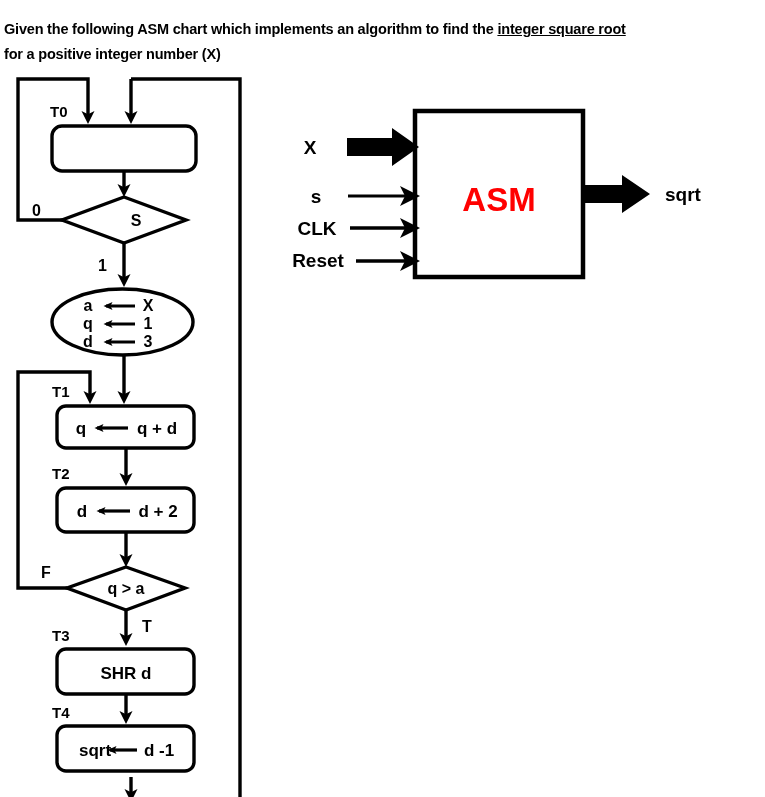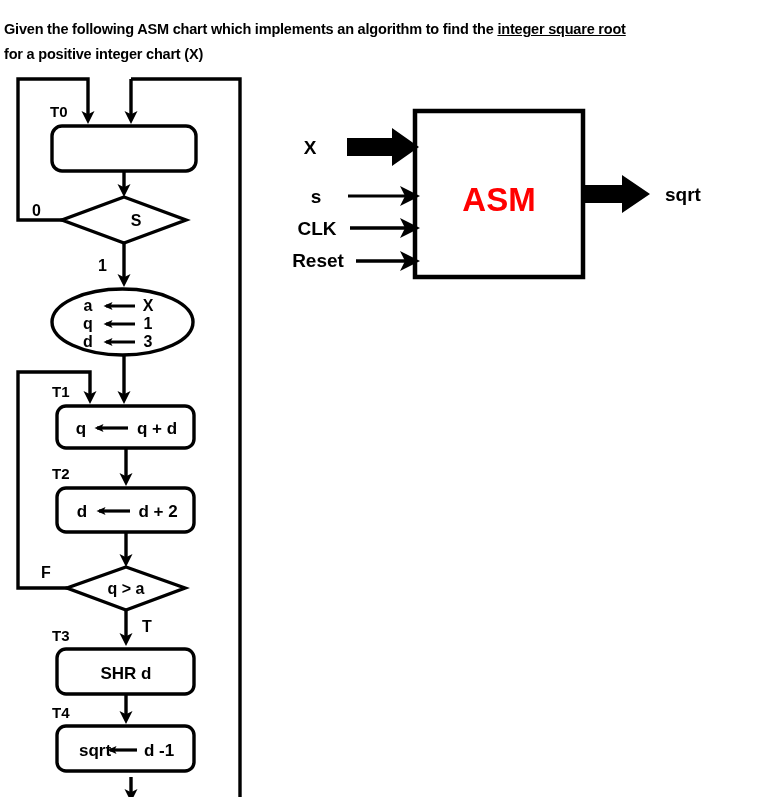--- a/index.html
+++ b/index.html
@@ -55,21 +55,21 @@
   .asm-label { font-size: 33px; fill: #FF0000; }
   .sqrt-label { font-size: 19px; }
 </style>
 </head>
 <body>
 
 <div id="page">
 
   <div class="prompt">
     <span>Given the following ASM chart which implements an algorithm to find the </span><span class="underline">integer square root</span><br>
-    <span>for a positive integer chart (X)</span>
+    <span>for a positive integer number (X)</span>
   </div>
 
   <svg class="diagram" viewBox="0 0 765 797">
     <defs>
       <marker id="arrowThin" markerWidth="10" markerHeight="10" refX="6.5" refY="4" orient="auto" markerUnits="userSpaceOnUse">
         <path d="M0,0 L9,4 L0,8 L2,4 Z" fill="#000"></path>
       </marker>
       <marker id="arrowFlow" markerWidth="16" markerHeight="16" refX="9" refY="6.5" orient="auto" markerUnits="userSpaceOnUse">
         <path d="M0,0 L13,6.5 L0,13 L3.2,6.5 Z" fill="#000"></path>
       </marker>

